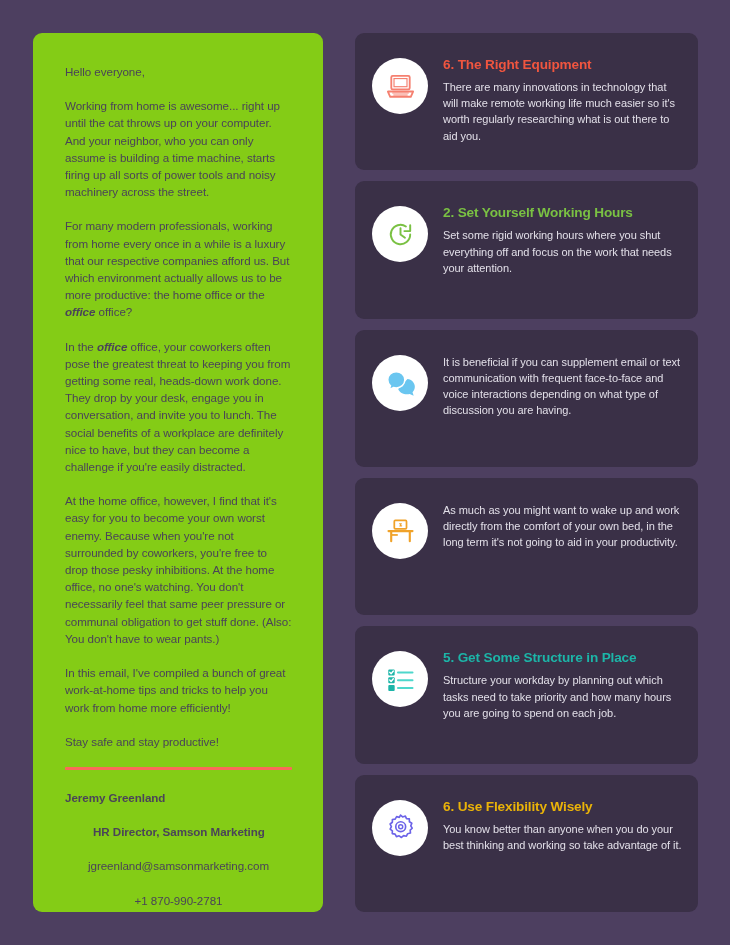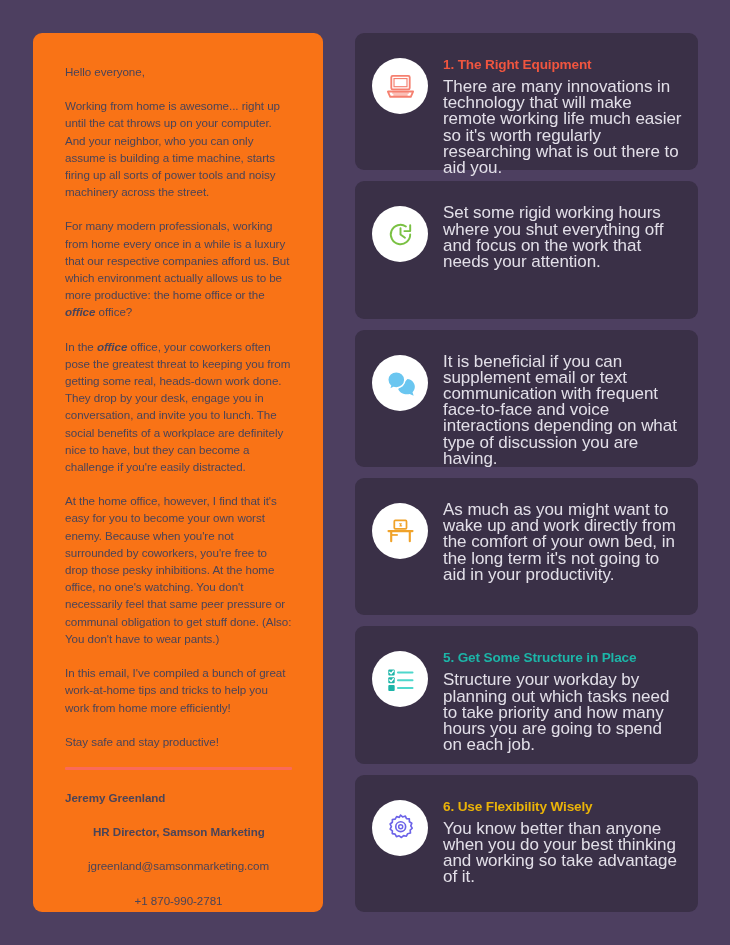--- a/index.html
+++ b/index.html
@@ -19,21 +19,21 @@
     height: 945px;
     box-sizing: border-box;
     display: flex;
     padding: 33px 32px 33px 33px;
     gap: 32px;
   }
 
   
   .letter {
     width: 290px;
-    background: #f97316;
+    background: #84cc16;
     border-radius: 9px;
     box-sizing: border-box;
     padding: 30px 31px 20px 32px;
     flex: 0 0 auto;
     height: 879px;
     overflow: hidden;
   }
   .letter p {
     margin: 0 0 17px 0;
     font-size: 11.6px;
@@ -111,21 +111,21 @@
     padding-top: 10px;
     min-width: 0;
   }
   .tip-title {
     font-size: 13.6px;
     font-weight: bold;
     margin: 0 0 7px 0;
     letter-spacing: -0.15px;
   }
   .tip-desc {
-    font-size: 17px;
+    font-size: 11px;
     line-height: 16.2px;
     color: #e2dfe8;
     margin: 0;
     letter-spacing: -0.05px;
   }
 </style>
 </head>
 <body>
 
 <div class="page">
@@ -153,34 +153,35 @@
     <div class="tip-card">
       <div class="icon-circle">
         <svg viewBox="0 0 32 32">
           <rect x="6.5" y="5" width="19" height="14" rx="1.4" fill="none" stroke="#f58070" stroke-width="1.9"></rect>
           <rect x="9.3" y="7.8" width="13.4" height="8.4" fill="none" stroke="#f58070" stroke-width="1.2"></rect>
           <path d="M3 21.2 H29 L26.6 26.6 H5.4 Z" fill="none" stroke="#f58070" stroke-width="1.9" stroke-linejoin="round"></path>
           <path d="M7.5 22.8 H24.5 M8.6 24.8 H23.4" stroke="#f58070" stroke-width="1.1"></path>
         </svg>
       </div>
       <div class="tip-body">
-        <h3 class="tip-title" style="color: rgb(240, 85, 63);">1. The Right Equipment</h3>
+        <h3 class="tip-title" style="color: rgb(240, 85, 63);">6. The Right Equipment</h3>
         <p class="tip-desc">There are many innovations in technology that will make remote working life much easier so it's worth regularly researching what is out there to aid you.</p>
       </div>
     </div>
 
     <div class="tip-card">
       <div class="icon-circle">
         <svg viewBox="0 0 32 32">
           <path d="M26 16 A10 10 0 1 1 21.6 7.7" fill="none" stroke="#7ac143" stroke-width="2" stroke-linecap="round"></path>
           <path d="M26 6.5 L26 12.5 L20 12.5" fill="none" stroke="#7ac143" stroke-width="2" stroke-linecap="round" stroke-linejoin="round"></path>
           <path d="M16 9.6 V16 L20.6 19.4" fill="none" stroke="#7ac143" stroke-width="2" stroke-linecap="round" stroke-linejoin="round"></path>
         </svg>
       </div>
       <div class="tip-body">
+        <h3 class="tip-title" style="color: rgb(122, 193, 67);">2. Set Yourself Working Hours</h3>
         <p class="tip-desc">Set some rigid working hours where you shut everything off and focus on the work that needs your attention.</p>
       </div>
     </div>
 
     <div class="tip-card">
       <div class="icon-circle">
         <svg viewBox="0 0 32 32">
           <path d="M20.5 13.2 C20.5 18.2 16.4 21.6 11.6 21.6 C10.6 21.6 9.7 21.5 8.8 21.2 L4.3 23.4 L5.6 19.4 C3.9 17.8 2.8 15.7 2.8 13.2 C2.8 8.2 6.8 4.8 11.6 4.8 C16.4 4.8 20.5 8.2 20.5 13.2 Z" fill="#6ac6f0"></path>
           <path d="M13.6 22.6 C15 26 18.6 28.2 22.6 28.2 C23.6 28.2 24.6 28 25.5 27.8 L29.6 29.8 L28.4 26.1 C29.9 24.6 30.8 22.7 30.8 20.5 C30.8 16.2 27.4 12.8 23.2 12.4" fill="#6ac6f0"></path>
           <path d="M20.4 12.9 C20.5 13 20.5 13.1 20.5 13.2 C20.5 18.2 16.4 21.6 11.6 21.6 C10.6 21.6 9.7 21.5 8.8 21.2 L4.3 23.4 L5.6 19.4 C3.9 17.8 2.8 15.7 2.8 13.2 C2.8 8.2 6.8 4.8 11.6 4.8 C16.4 4.8 20.5 8.2 20.5 13.2 Z" fill="none" stroke="#ffffff" stroke-width="1.6"></path>

